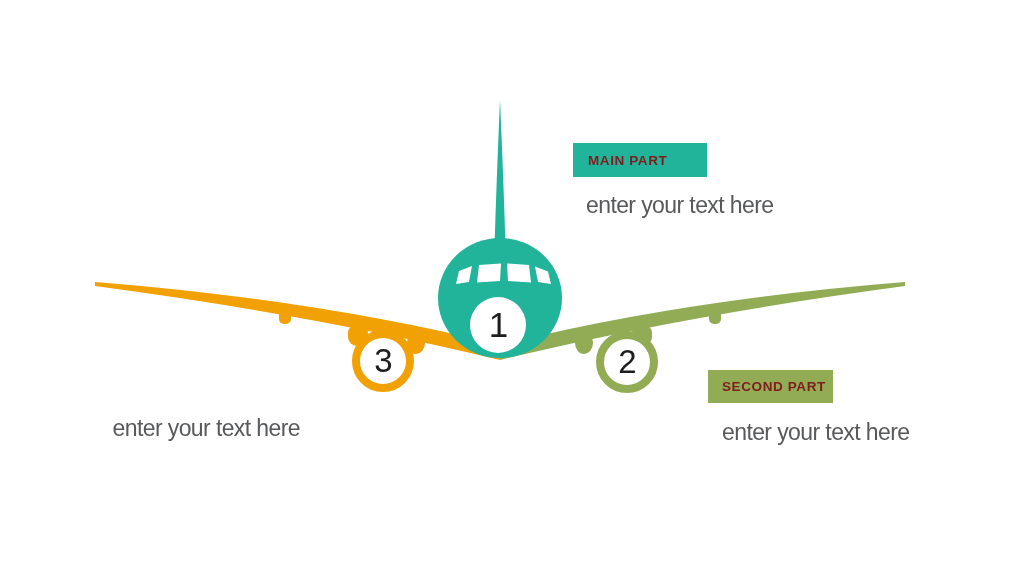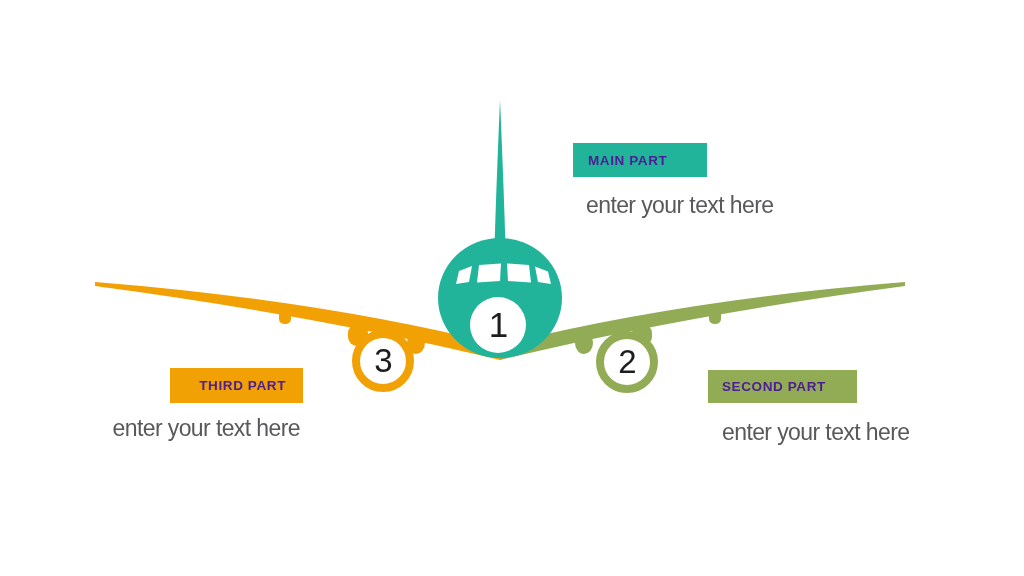--- a/index.html
+++ b/index.html
@@ -24,24 +24,24 @@
     position:absolute;border-radius:50%;background:#ffffff;box-sizing:border-box;
     display:flex;align-items:center;justify-content:center;
     color:#1d1d1d;font-size:33px;font-weight:400;letter-spacing:-1px;
   }
   .badge-main{left:470px;top:297px;width:56px;height:56px;font-size:35px;}
   .badge-second{left:596px;top:331px;width:62px;height:62px;border:8px solid var(--olive,#92ac56);}
   .badge-third{left:352px;top:330px;width:62px;height:62px;border:8px solid var(--orange,#f2a104);}
   
   .tag{
     position:absolute;height:34px;display:flex;align-items:center;box-sizing:border-box;
-    color:#4c1d95;font-size:13.5px;font-weight:bold;letter-spacing:0.6px;white-space:nowrap;
+    color:#7f1d1d;font-size:13.5px;font-weight:bold;letter-spacing:0.6px;white-space:nowrap;
   }
   .tag-main{left:573px;top:143px;width:134px;background:var(--teal,#22b49a);padding-left:15px;}
-  .tag-second{left:708px;top:370px;width:149px;height:33px;background:var(--olive,#92ac56);padding-left:14px;}
+  .tag-second{left:708px;top:370px;width:125px;height:33px;background:var(--olive,#92ac56);padding-left:14px;}
   .tag-third{left:170px;top:368px;width:133px;height:35px;background:var(--orange,#f2a104);justify-content:flex-end;padding-right:17px;}
   
   .ph-text{
     position:absolute;color:var(--body-text,#58595b);
     font-size:23px;letter-spacing:-0.6px;white-space:nowrap;
   }
   .ph-main{left:586px;top:192px;}
   .ph-second{left:722px;top:419px;}
   .ph-third{right:724px;top:415px;text-align:right;}
 </style>
@@ -81,23 +81,20 @@
   </div>
   <div class="num-badge badge-third">
     <span>3</span>
   </div>
 
   <div class="tag tag-main">
     <span>MAIN PART</span>
   </div>
   <div class="ph-text ph-main">enter your text here</div>
 
-  <div class="tag tag-third">
-    <span>THIRD PART</span>
-  </div>
   <div class="ph-text ph-third">enter your text here</div>
 
   <div class="tag tag-second">
     <span>SECOND PART</span>
   </div>
   <div class="ph-text ph-second">enter your text here</div>
 
 </div>
 
 </body></html>

